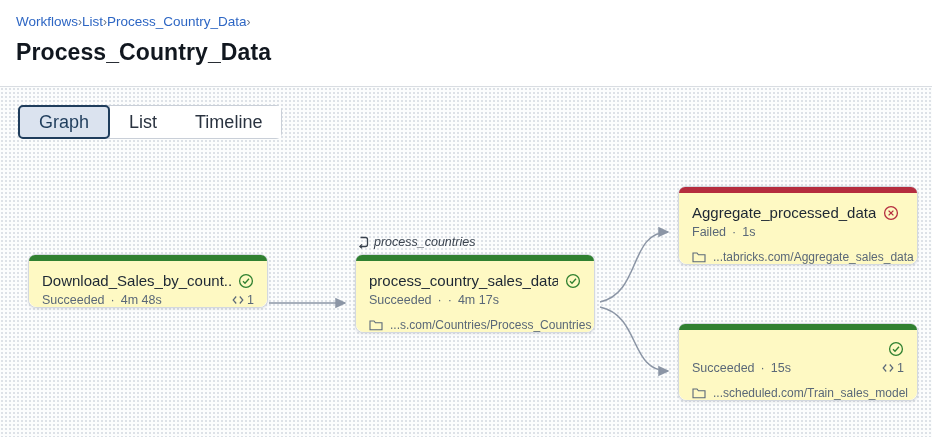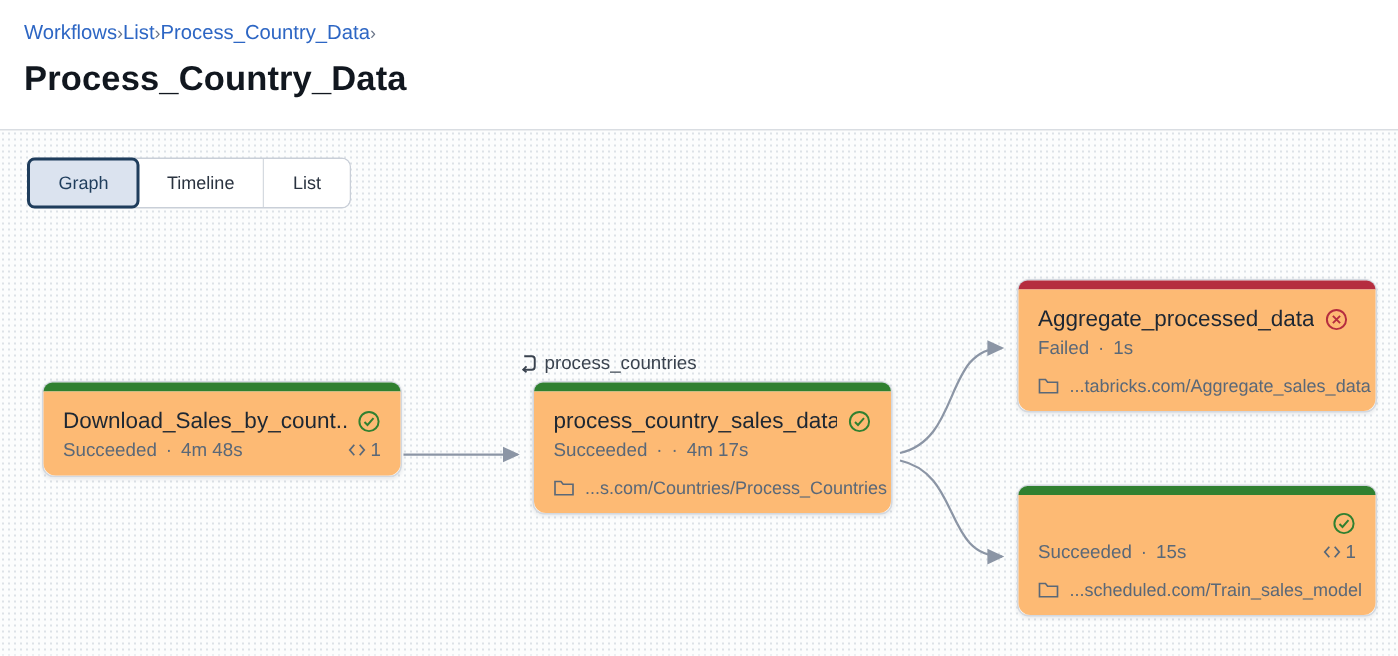--- a/index.html
+++ b/index.html
@@ -18,21 +18,21 @@
     position:absolute; left:0; top:86px; width:932px; height:351px;
     border-top:1px solid #d9dde2;
     background-color:#fcfdfd;
     background-image:radial-gradient(circle, rgba(110,130,155,0.22) 0.8px, transparent 1px);
     background-size:4px 4px;
   }
 
   
   .tab-group { position:absolute; left:18px; top:18px; display:inline-flex;
     background:#ffffff; border:1px solid #c9cfd8; border-radius:6px; height:34px; align-items:stretch; }
-  .tab { display:flex; align-items:center; padding:0 19px; font-size:12px; color:#2a3340; cursor:pointer; background:#fff; }
+  .tab { display:flex; align-items:center; padding:0 19px; font-size:18px; color:#2a3340; cursor:pointer; background:#fff; }
   .tab.selected { background:#dbe3ef; border:2px solid #1f3d5c; border-radius:5px; margin:-1px;
     color:#1f3d5c; z-index:2; }
   .tab.mid { border-radius:0; }
   .tab.last { border-left:1px solid #d5dae0; border-radius:0 5px 5px 0; }
 
   
   .edges { position:absolute; left:0; top:0; width:932px; height:351px; pointer-events:none; }
 
   
   .node { position:absolute; width:240px; background:#ffffff;
@@ -40,35 +40,35 @@
     box-shadow:0 1px 3px rgba(20,30,50,0.10); cursor:pointer; }
   .node.stacked::before, .node.stacked::after { content:""; position:absolute;
     left:0; top:0; width:100%; height:100%;
     background:#ffffff; border:1px solid #d3d8df; border-radius:8px;
     box-shadow:0 1px 2px rgba(20,30,50,0.08); }
   .node.stacked::before { transform:translate(4px,4px); z-index:-1; }
   .node.stacked::after  { transform:translate(8px,8px); z-index:-2; }
   .topbar { height:6px; border-radius:7px 7px 0 0; }
   .topbar.success { background:#308030; }
   .topbar.failed  { background:#b52d3f; }
-  .node-body { padding:11px 13px 10px 13px; position:relative; background:#fdba74; border-radius:0 0 8px 8px; }
+  .node-body { padding:11px 13px 0 13px; position:relative; background:#fef9c3; border-radius:0 0 8px 8px; }
   .title-row { display:flex; align-items:center; }
   .node-title { font-size:15px; color:#1d2733; white-space:nowrap; overflow:hidden; }
   .status-icon { margin-left:7px; display:flex; align-items:center; flex:0 0 auto; }
   .status-icon.push { margin-left:auto; }
   .status-row { display:flex; align-items:center; gap:6px; margin-top:4px;
     font-size:12.5px; color:#5a6878; }
   .status-row span:empty { display:none; }
   .code-badge { margin-left:auto; display:flex; align-items:center; gap:3px; color:#5a6878; }
   .path-row { display:flex; align-items:center; gap:7px; margin-top:11px;
     font-size:12px; color:#5a6878; white-space:nowrap; }
 
   
-  .loop-label { position:absolute; left:345px; top:148px; display:flex; align-items:flex-end; gap:5px;
-    font-size:12.5px; color:#39424e; }
+  .loop-label { position:absolute; left:356px; top:148px; display:flex; align-items:flex-end; gap:5px;
+    font-size:12.5px; color:#39424e;font-style:italic; }
 
   svg { display:block; }
 </style>
 </head>
 <body>
 
 <div class="header">
   <div class="breadcrumb">
     <a class="crumb-link">Workflows</a>
     <span class="crumb-sep">›</span>
@@ -77,22 +77,22 @@
     <a class="crumb-link">Process_Country_Data</a>
     <span class="crumb-sep">›</span>
   </div>
   <div class="page-title">Process_Country_Data</div>
 </div>
 
 <div class="canvas">
 
   <div class="tab-group">
     <div class="tab selected">Graph</div>
+    <div class="tab last">List</div>
     <div class="tab mid">Timeline</div>
-    <div class="tab last">List</div>
   </div>
 
   <svg class="edges" width="932" height="351" viewBox="0 0 932 351">
     <defs>
       <marker id="arrow" markerWidth="8" markerHeight="8" refX="6.5" refY="4" orient="auto">
         <path d="M0,0.5 L7.5,4 L0,7.5 Z" fill="#8b95a5"></path>
       </marker>
     </defs>
     <path d="M269,216 L345,216" stroke="#8b95a5" stroke-width="1.5" fill="none" marker-end="url(#arrow)"></path>
     <path d="M600,215 C641,206 629,145 668,145" stroke="#8b95a5" stroke-width="1.5" fill="none" marker-end="url(#arrow)"></path>

